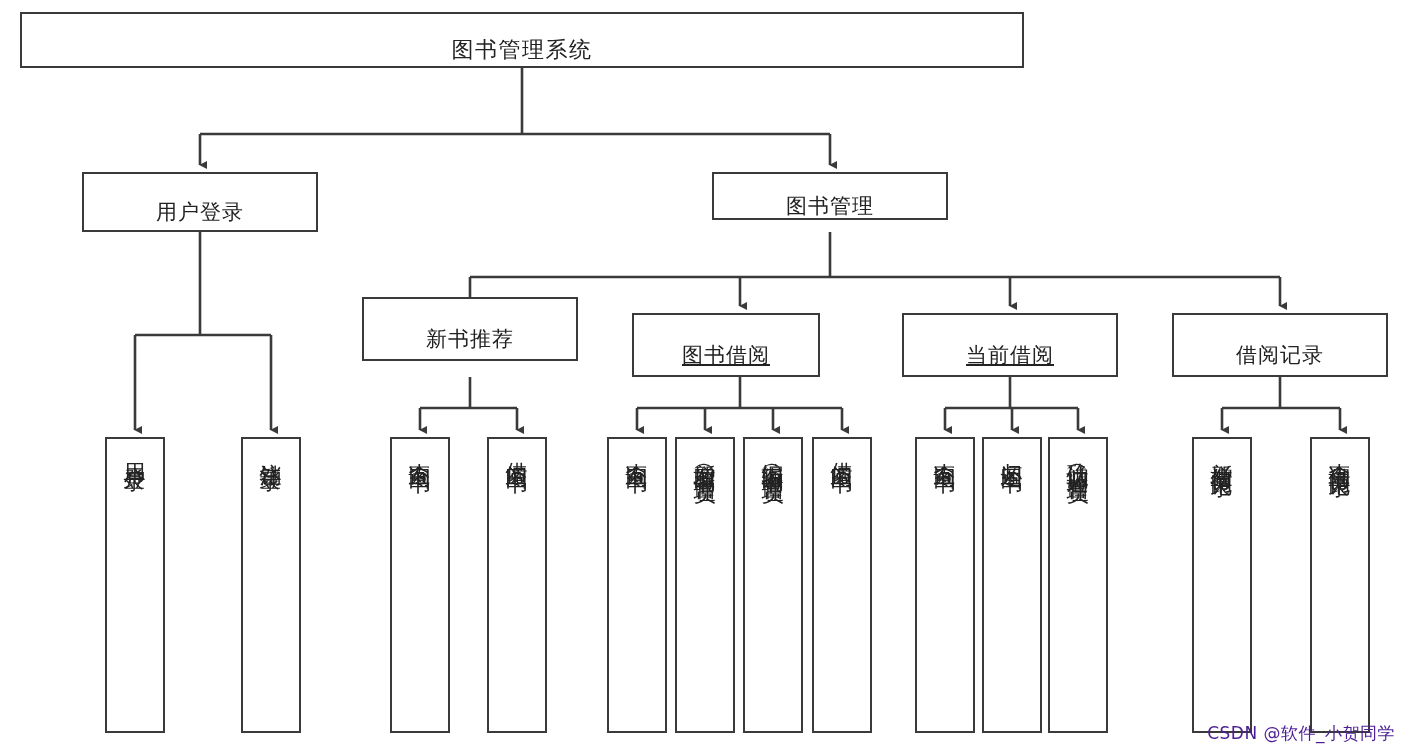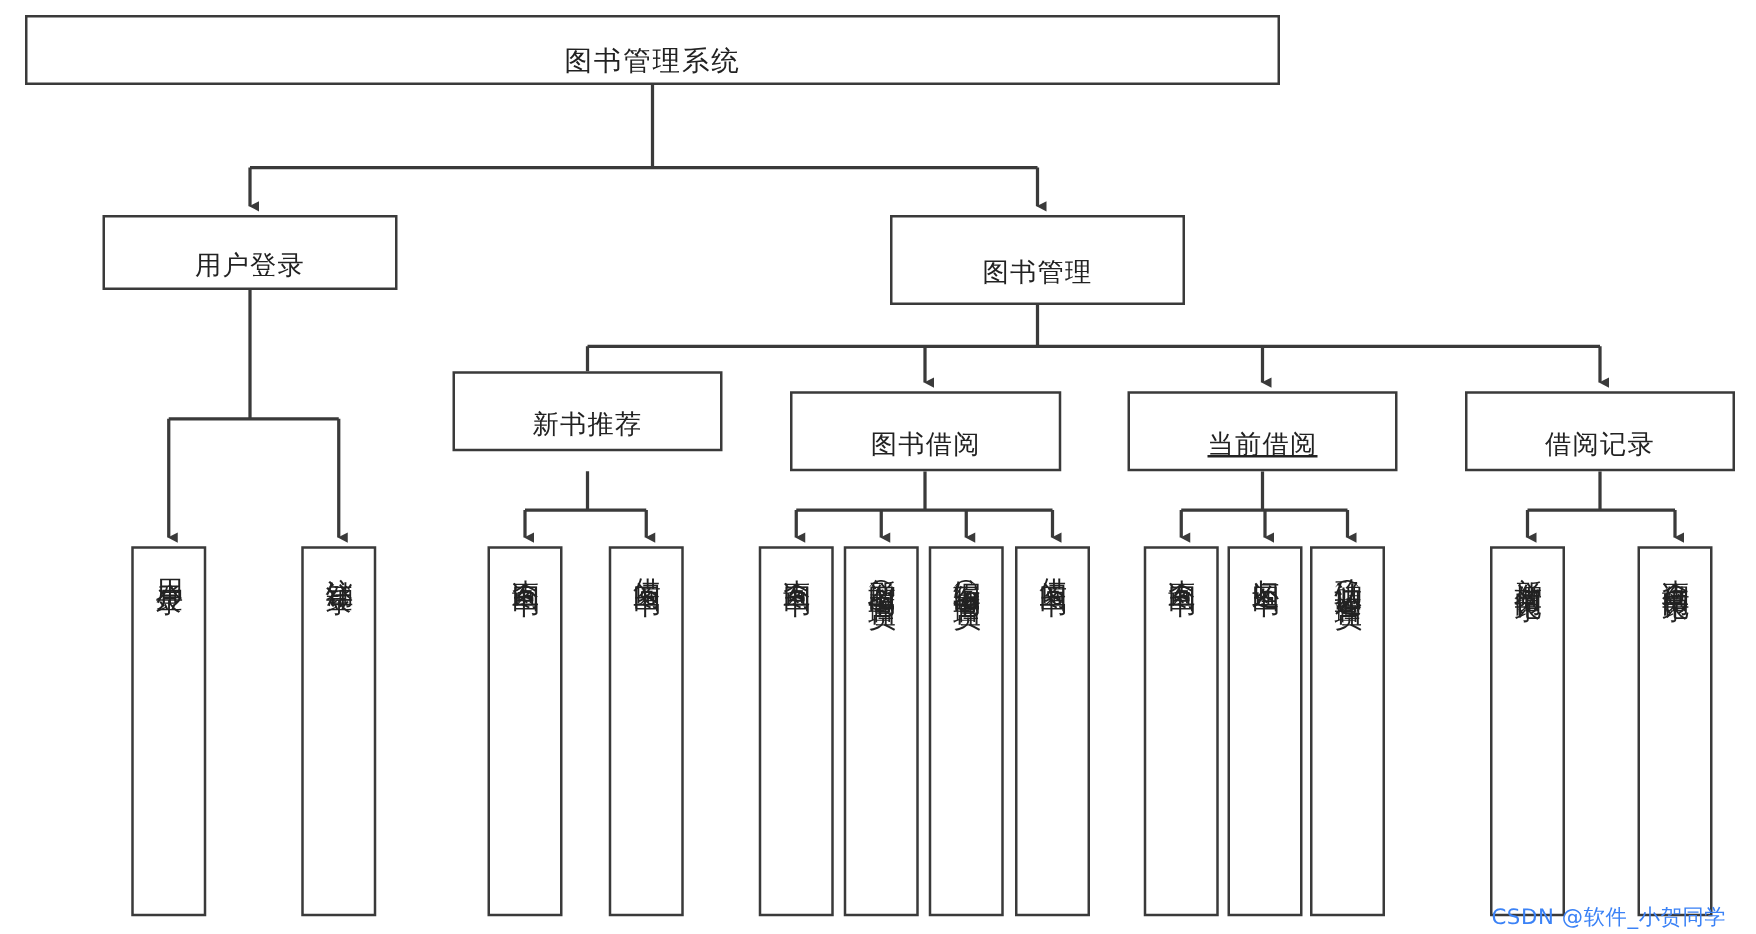--- a/index.html
+++ b/index.html
@@ -59,24 +59,24 @@
     writing-mode:vertical-rl;
     text-orientation:upright;
     font-size:22px;
     letter-spacing:3px;
     line-height:1.05;
     white-space:nowrap;
     -ms-writing-mode:tb-rl;
   }
   .watermark{
     position:absolute;
-    right:24px;
+    right:10px;
     bottom:2px;
     font-size:17px;
-    color:#3b82f6;
+    color:#4c1d95;
     letter-spacing:0.5px;
     white-space:nowrap;
     user-select:none;
   }
 </style>
 </head>
 <body>
 
 <div id="canvas">
 
@@ -132,28 +132,28 @@
     </g>
   </svg>
 
   <div class="node h root" style="left:20px;top:12px;width:1004px;height:56px;">
     <span class="label">图书管理系统</span>
   </div>
 
   <div class="node h" style="left:82px;top:172px;width:236px;height:60px;">
     <span class="label">用户登录</span>
   </div>
-  <div class="node h" style="left:712px;top:172px;width:236px;height:72px;text-align:right;">
+  <div class="node h" style="left:712px;top:172px;width:236px;height:48px;text-align:right;">
     <span class="label">图书管理</span>
   </div>
 
   <div class="node h" style="left:362px;top:297px;width:216px;height:64px;">
     <span class="label">新书推荐</span>
   </div>
-  <div class="node h" style="left:632px;top:313px;width:217px;height:64px;">
+  <div class="node h" style="left:632px;top:313px;width:188px;height:64px;text-decoration:underline;">
     <span class="label">图书借阅</span>
   </div>
   <div class="node h" style="left:902px;top:313px;width:216px;height:64px;text-decoration:underline;">
     <span class="label">当前借阅</span>
   </div>
   <div class="node h" style="left:1172px;top:313px;width:216px;height:64px;">
     <span class="label">借阅记录</span>
   </div>
 
   <div class="node v" style="left:105px;top:437px;width:60px;height:296px;">

